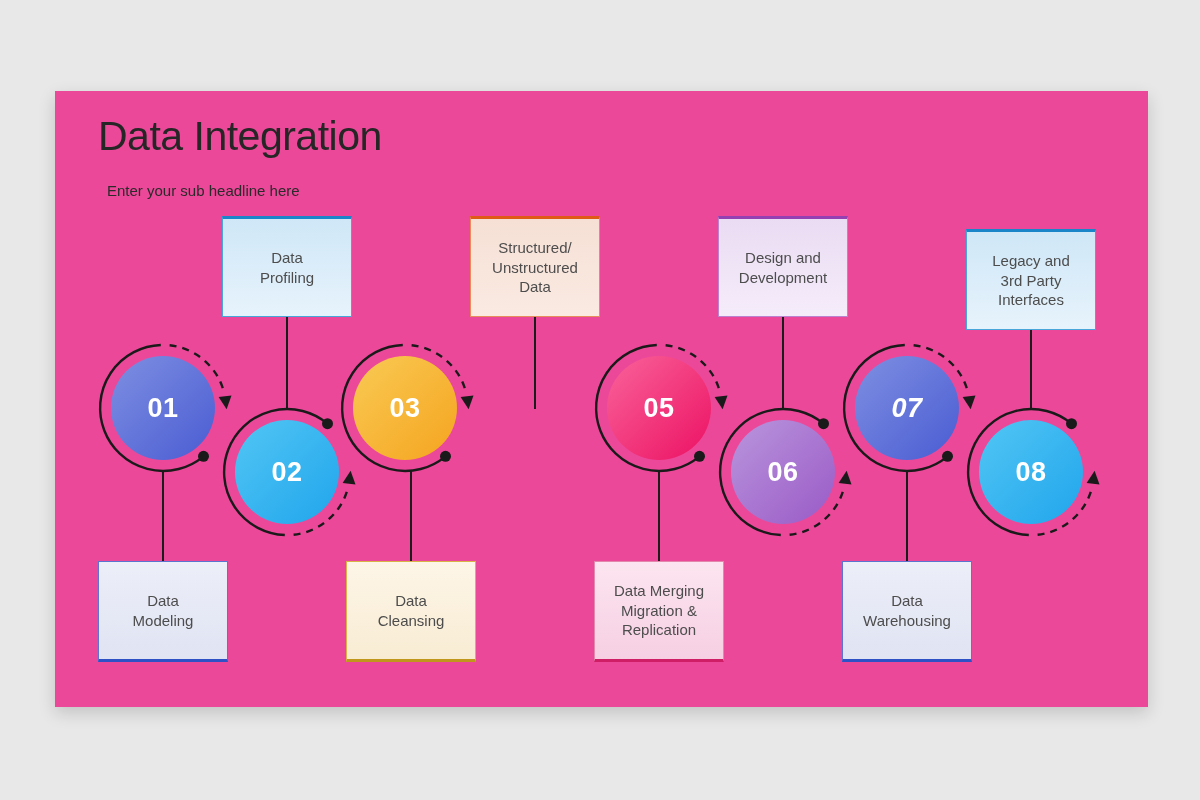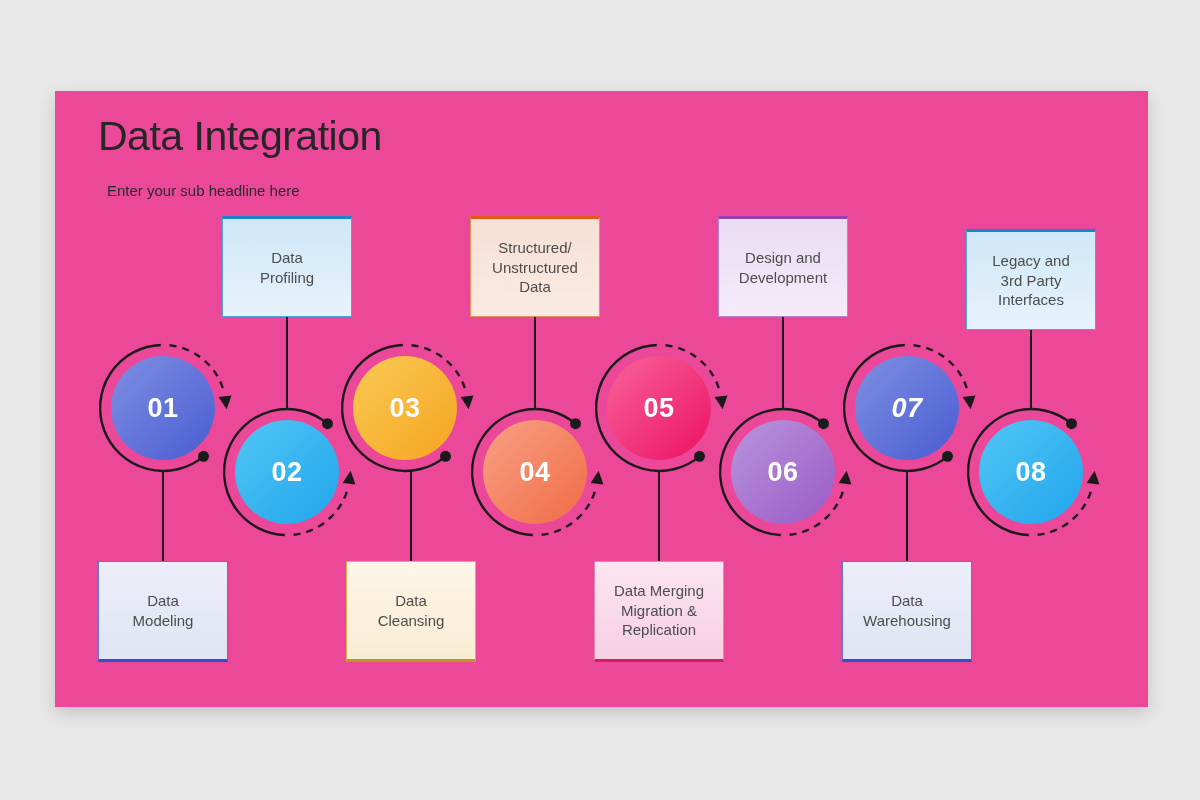--- a/index.html
+++ b/index.html
@@ -183,38 +183,20 @@
     </div>
   </div>
 
   <div class="unit">
     <div class="connector" style="left: 479px; top: 225px; height: 93px;"></div>
     <div class="label-box pos-top" style="left: 415px; top: 125px; --fill1: #f6e0d5; --fill2: #faeae2; --bthin: #e78d5c; --baccent: #e05a17;">
       <span class="label-text">Structured/
 Unstructured
 Data</span>
     </div>
-    <div class="circle-wrap" style="left: 405px; top: 306px;">
-      <svg class="ring-svg" viewBox="0 0 150 150" width="150" height="150">
-        <defs>
-          <linearGradient class="circle-grad" x1="0" y1="0" x2="1" y2="1" id="grad-3">
-            <stop offset="0" stop-color="#f8a186"></stop>
-            <stop offset="1" stop-color="#f16b45"></stop>
-          </linearGradient>
-        </defs>
-        <g class="motif" transform="translate(0,150) scale(1,-1)">
-          <path class="solid-arc" d="M 115.5 123.3 A 63 63 0 1 1 72.8 12.0"></path>
-          <path class="dashed-arc" d="M 81.6 12.3 A 63 63 0 0 1 136.4 60.8"></path>
-          <circle class="end-dot" cx="115.5" cy="123.3" r="5.5"></circle>
-          <path class="arrowhead" d="M 138.6 76.2 L 130.6 64.1 L 143.5 62.5 Z"></path>
-        </g>
-        <circle class="colored-circle" cx="75" cy="75" r="52" fill="url(#grad-3)"></circle>
-      </svg>
-      <span class="num">04</span>
-    </div>
   </div>
 
   <div class="unit">
     <div class="connector" style="left: 603px; top: 380px; height: 90px;"></div>
     <div class="label-box pos-bottom" style="left: 539px; top: 470px; --fill1: #fce5f0; --fill2: #f6cfe3; --bthin: #e487ad; --baccent: #cf1e66;">
       <span class="label-text">Data Merging
 Migration &amp;
 Replication</span>
     </div>
     <div class="circle-wrap" style="left: 529px; top: 242px;">

